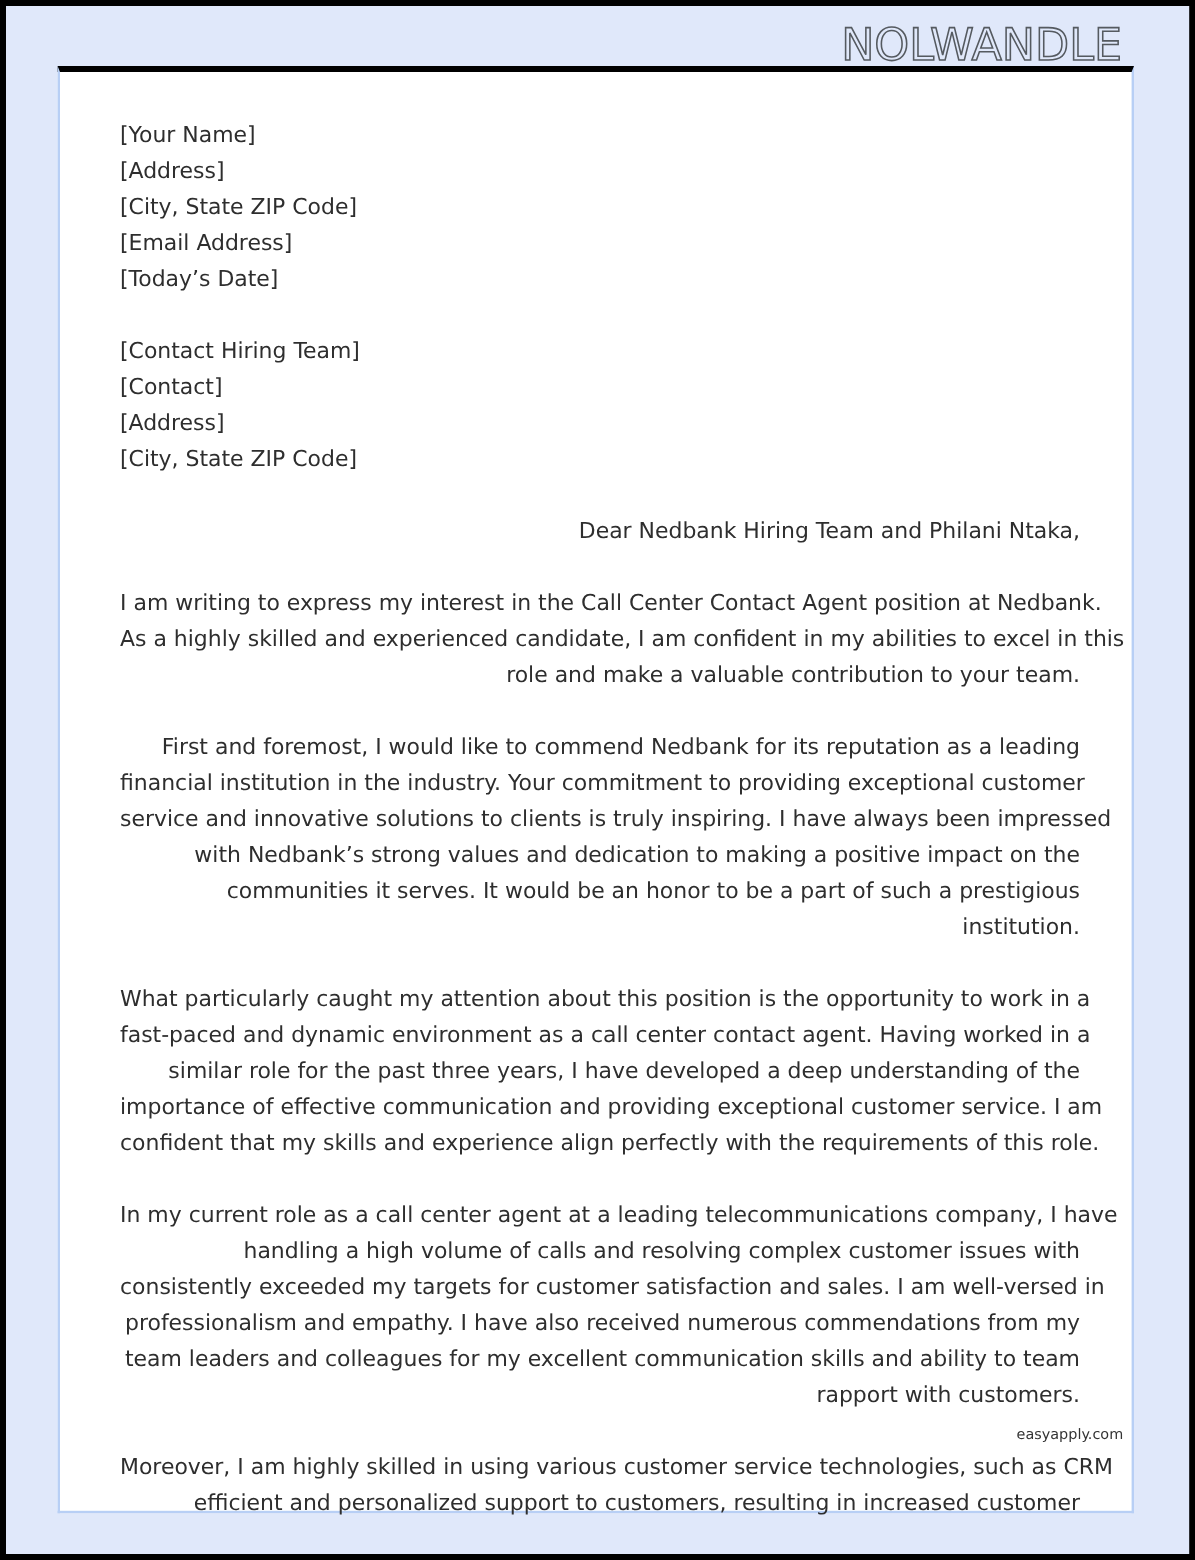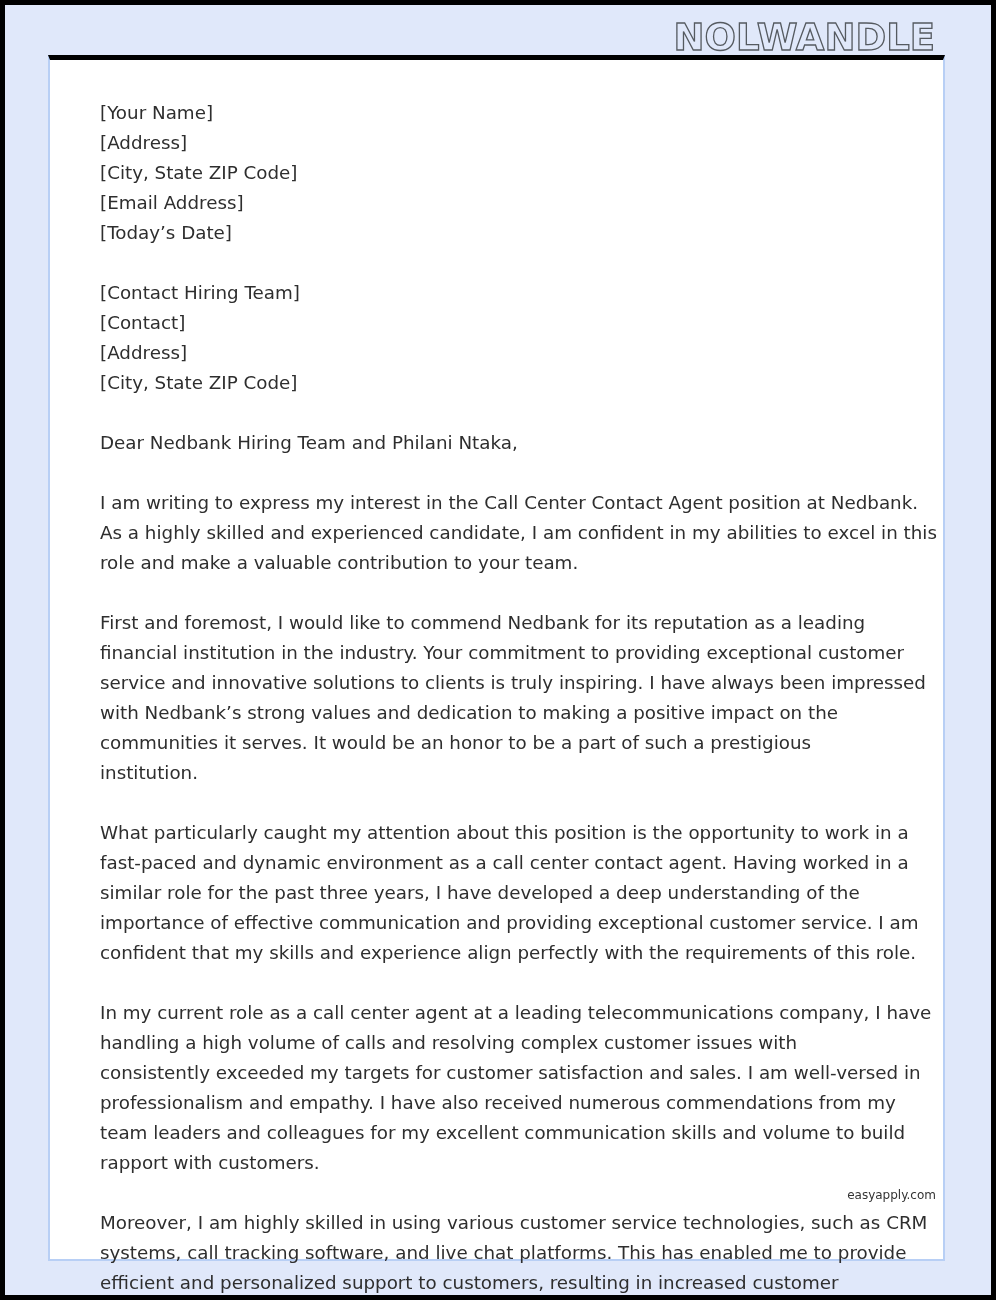--- a/index.html
+++ b/index.html
@@ -11,37 +11,37 @@
   .frame {
     position: absolute; left: 5px; top: 5px; width: 986px; height: 1290px;
     background: #e0e8fa; overflow: hidden;
   }
   .brand {
     position: absolute; right: 56px; top: 11px;
     font-family: "DejaVu Sans", sans-serif;
     font-size: 37px; letter-spacing: 0px; line-height: 44px;
     color: #e0e8fa;
     -webkit-text-stroke: 1.3px #555a60;
-    font-weight: bold;
+    font-weight: normal;
   }
   .page {
     position: absolute; left: 43px; top: 50px; width: 897px; height: 1206px;
     background: #ffffff;
     border-top: 5px solid #000;
     border-left: 2px solid #b8cff5;
     border-right: 2px solid #b8cff5;
     border-bottom: 2px solid #b8cff5;
     box-sizing: border-box;
   }
   .content {
     position: absolute; left: 95px; top: 93px; width: 800px;
     font-size: 18.3px; line-height: 30px; color: #2e2e2e;
     z-index: 2;
   }
-  .content p { margin: 0 0 30px 0; }
+  .content p { margin: 0 0 30px 0; text-align: right; }
   .content .block { margin-bottom: 30px; }
   .content .line { display: block; white-space: nowrap; }
   .watermark {
     position: absolute; right: 55px; top: 1183px;
     font-size: 12px; color: #333; z-index: 1;
   }
 </style>
 </head>
 <body>
 
@@ -91,23 +91,22 @@
       <span class="line">similar role for the past three years, I have developed a deep understanding of the</span>
       <span class="line">importance of effective communication and providing exceptional customer service. I am</span>
       <span class="line">confident that my skills and experience align perfectly with the requirements of this role.</span>
     </p>
 
     <p>
       <span class="line">In my current role as a call center agent at a leading telecommunications company, I have</span>
       <span class="line">handling a high volume of calls and resolving complex customer issues with</span>
       <span class="line">consistently exceeded my targets for customer satisfaction and sales. I am well-versed in</span>
       <span class="line">professionalism and empathy. I have also received numerous commendations from my</span>
-      <span class="line">team leaders and colleagues for my excellent communication skills and volume to build</span>
+      <span class="line">team leaders and colleagues for my excellent communication skills and ability to team</span>
       <span class="line">rapport with customers.</span>
     </p>
 
     <p>
       <span class="line">Moreover, I am highly skilled in using various customer service technologies, such as CRM</span>
-      <span class="line">systems, call tracking software, and live chat platforms. This has enabled me to provide</span>
       <span class="line">efficient and personalized support to customers, resulting in increased customer</span>
     </p>
   </div>
 </div>
 
 </body></html>

